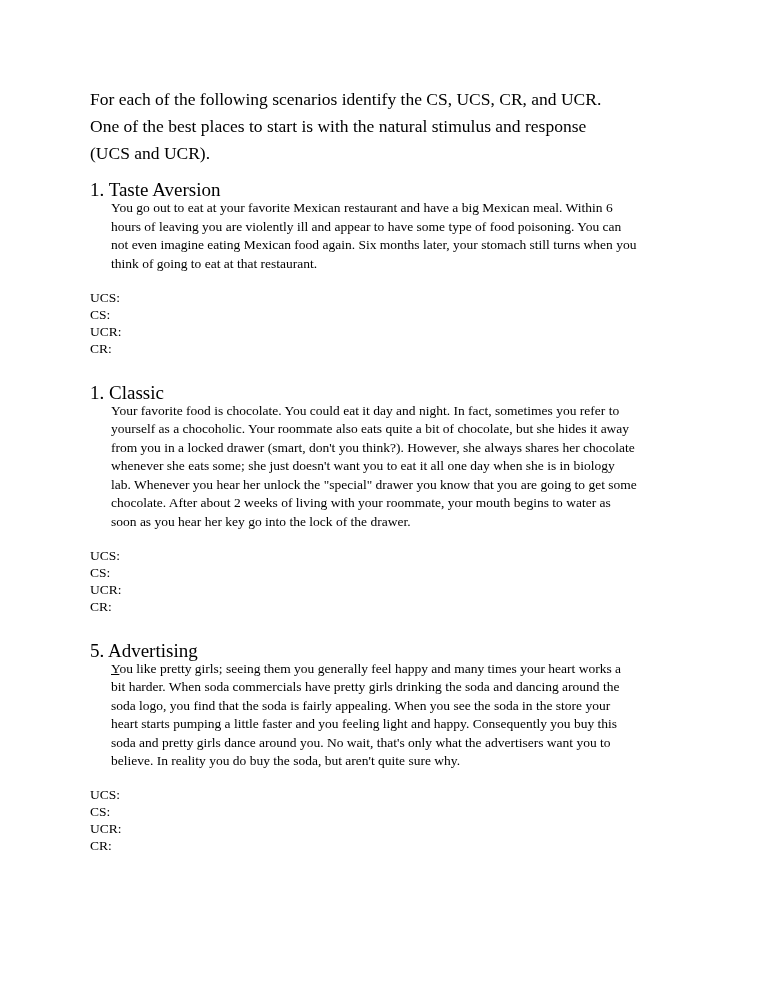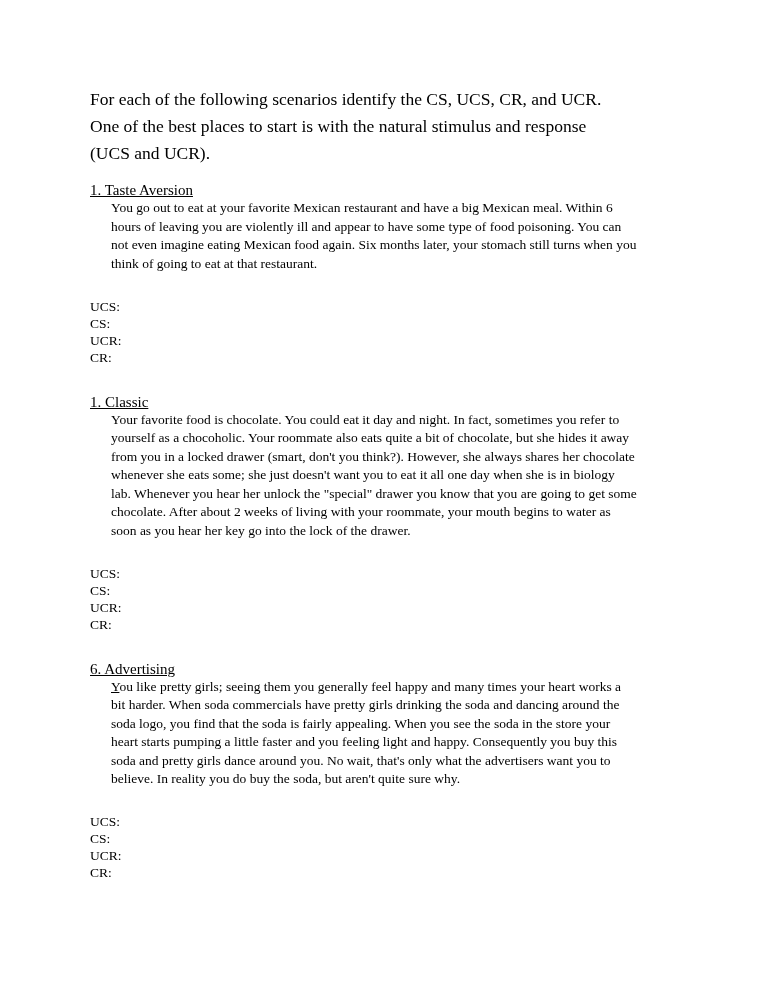--- a/index.html
+++ b/index.html
@@ -18,32 +18,31 @@
   }
   .intro {
     font-size: 17.5px;
     line-height: 27px;
     font-weight: normal;
     white-space: pre-line;
     margin-bottom: 14px;
   }
   .section { margin-bottom: 26px; }
   .section-heading {
-    font-size: 15px;
+    font-size: 19px;
     line-height: 18.4px;
-    text-decoration: underline;
   }
   .section-body {
     font-size: 13.5px;
     line-height: 18.4px;
     white-space: pre-line;
     margin-left: 21px;
   }
   .lead-underline { text-decoration: underline; }
-  .labels { margin-top: 26px; }
+  .labels { margin-top: 17px; }
   .label-line {
     font-size: 13.5px;
     line-height: 16.9px;
   }
 </style>
 </head>
 <body>
 
 <div class="page">
 
@@ -76,21 +75,21 @@
 soon as you hear her key go into the lock of the drawer.</span></p>
     <div class="labels">
       <div class="label-line">UCS:</div>
       <div class="label-line">CS:</div>
       <div class="label-line">UCR:</div>
       <div class="label-line">CR:</div>
     </div>
   </section>
 
   <section class="section">
-    <div class="section-heading">6. Advertising</div>
+    <div class="section-heading">5. Advertising</div>
     <p class="section-body"><span class="lead-underline">Y</span><span>ou like pretty girls; seeing them you generally feel happy and many times your heart works a
 bit harder. When soda commercials have pretty girls drinking the soda and dancing around the
 soda logo, you find that the soda is fairly appealing. When you see the soda in the store your
 heart starts pumping a little faster and you feeling light and happy. Consequently you buy this
 soda and pretty girls dance around you. No wait, that's only what the advertisers want you to
 believe. In reality you do buy the soda, but aren't quite sure why.</span></p>
     <div class="labels">
       <div class="label-line">UCS:</div>
       <div class="label-line">CS:</div>
       <div class="label-line">UCR:</div>

